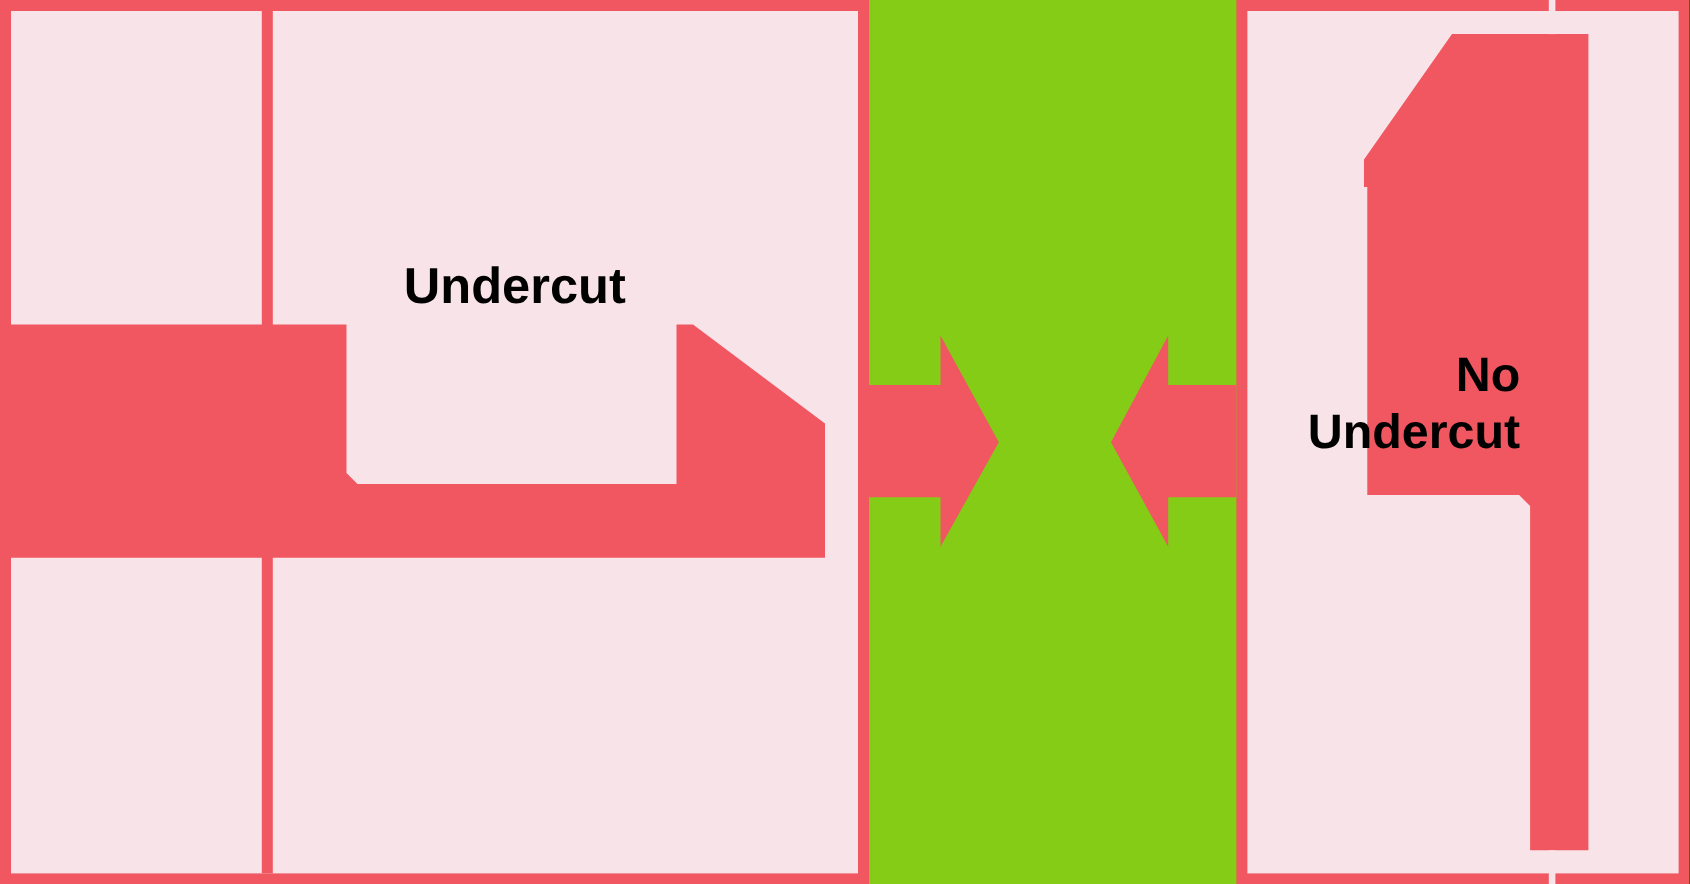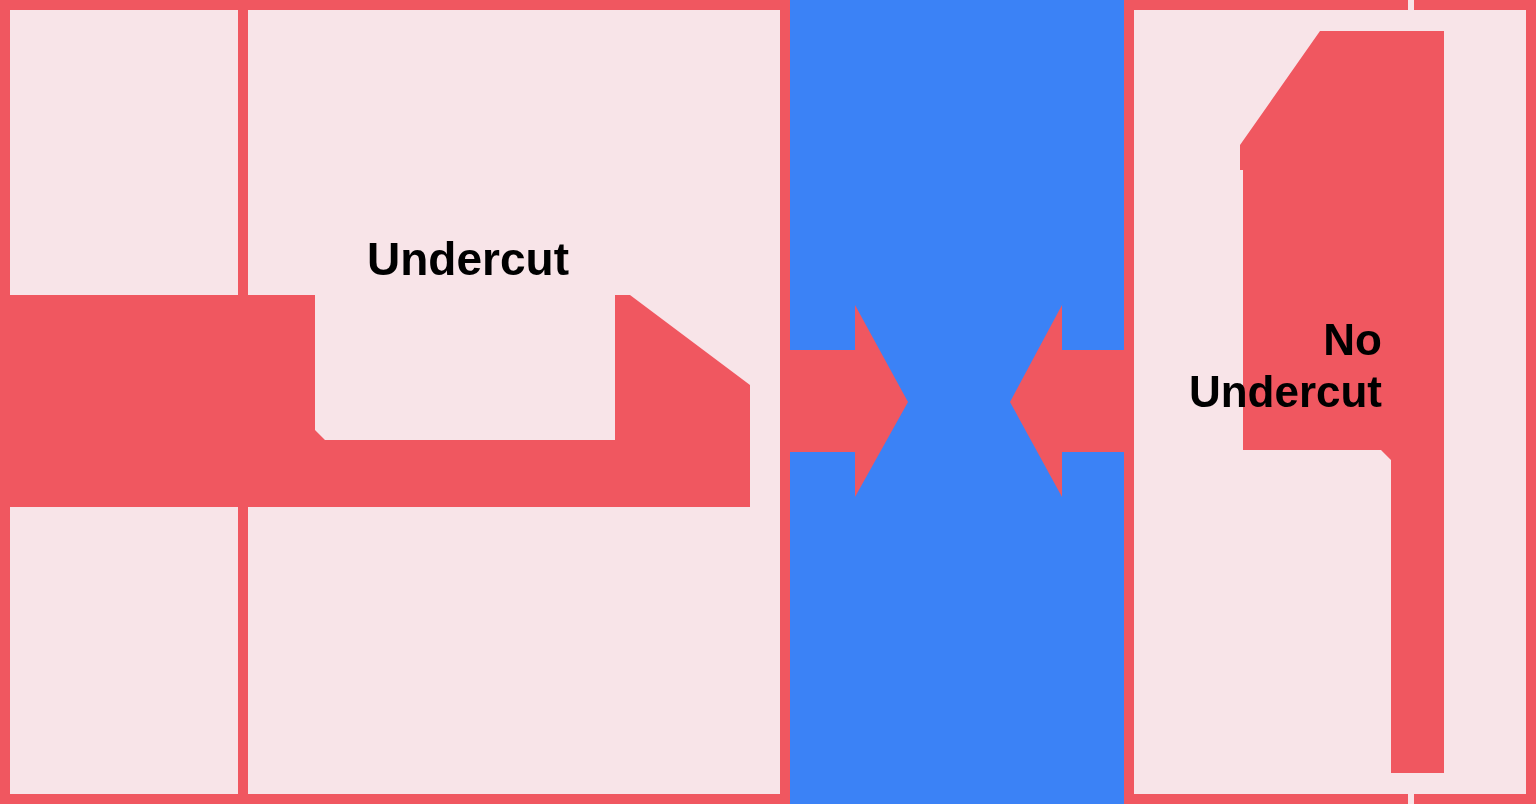--- a/index.html
+++ b/index.html
@@ -26,21 +26,21 @@
   }
   .label-text {
     font-family: "Liberation Sans", sans-serif;
     font-weight: bold;
     fill: #000000;
   }
 </style>
 </head>
 <body style="background: rgb(0, 0, 0);">
 
-<div id="diagram-root" style="background: #3b82f6; width: 1536px; height: 804px;">
+<div id="diagram-root" style="background: #84cc16; width: 1536px; height: 804px;">
 
   <svg class="layer" viewBox="0 0 1536 804" xmlns="http://www.w3.org/2000/svg">
 
     <rect id="left-frame" fill="#F05760" x="0" y="0" width="790" height="804"></rect>
 
     <rect id="left-cavity" fill="#F8E4E8" x="10" y="10" width="770" height="784"></rect>
 
     <rect id="left-divider" fill="#F05760" x="238" y="10" width="10" height="784"></rect>
 
     <polygon id="left-part" fill="#F05760" points="0,295 315,295 315,430 325,440 615,440 615,295 630,295 750,385 750,507 0,507"></polygon>

